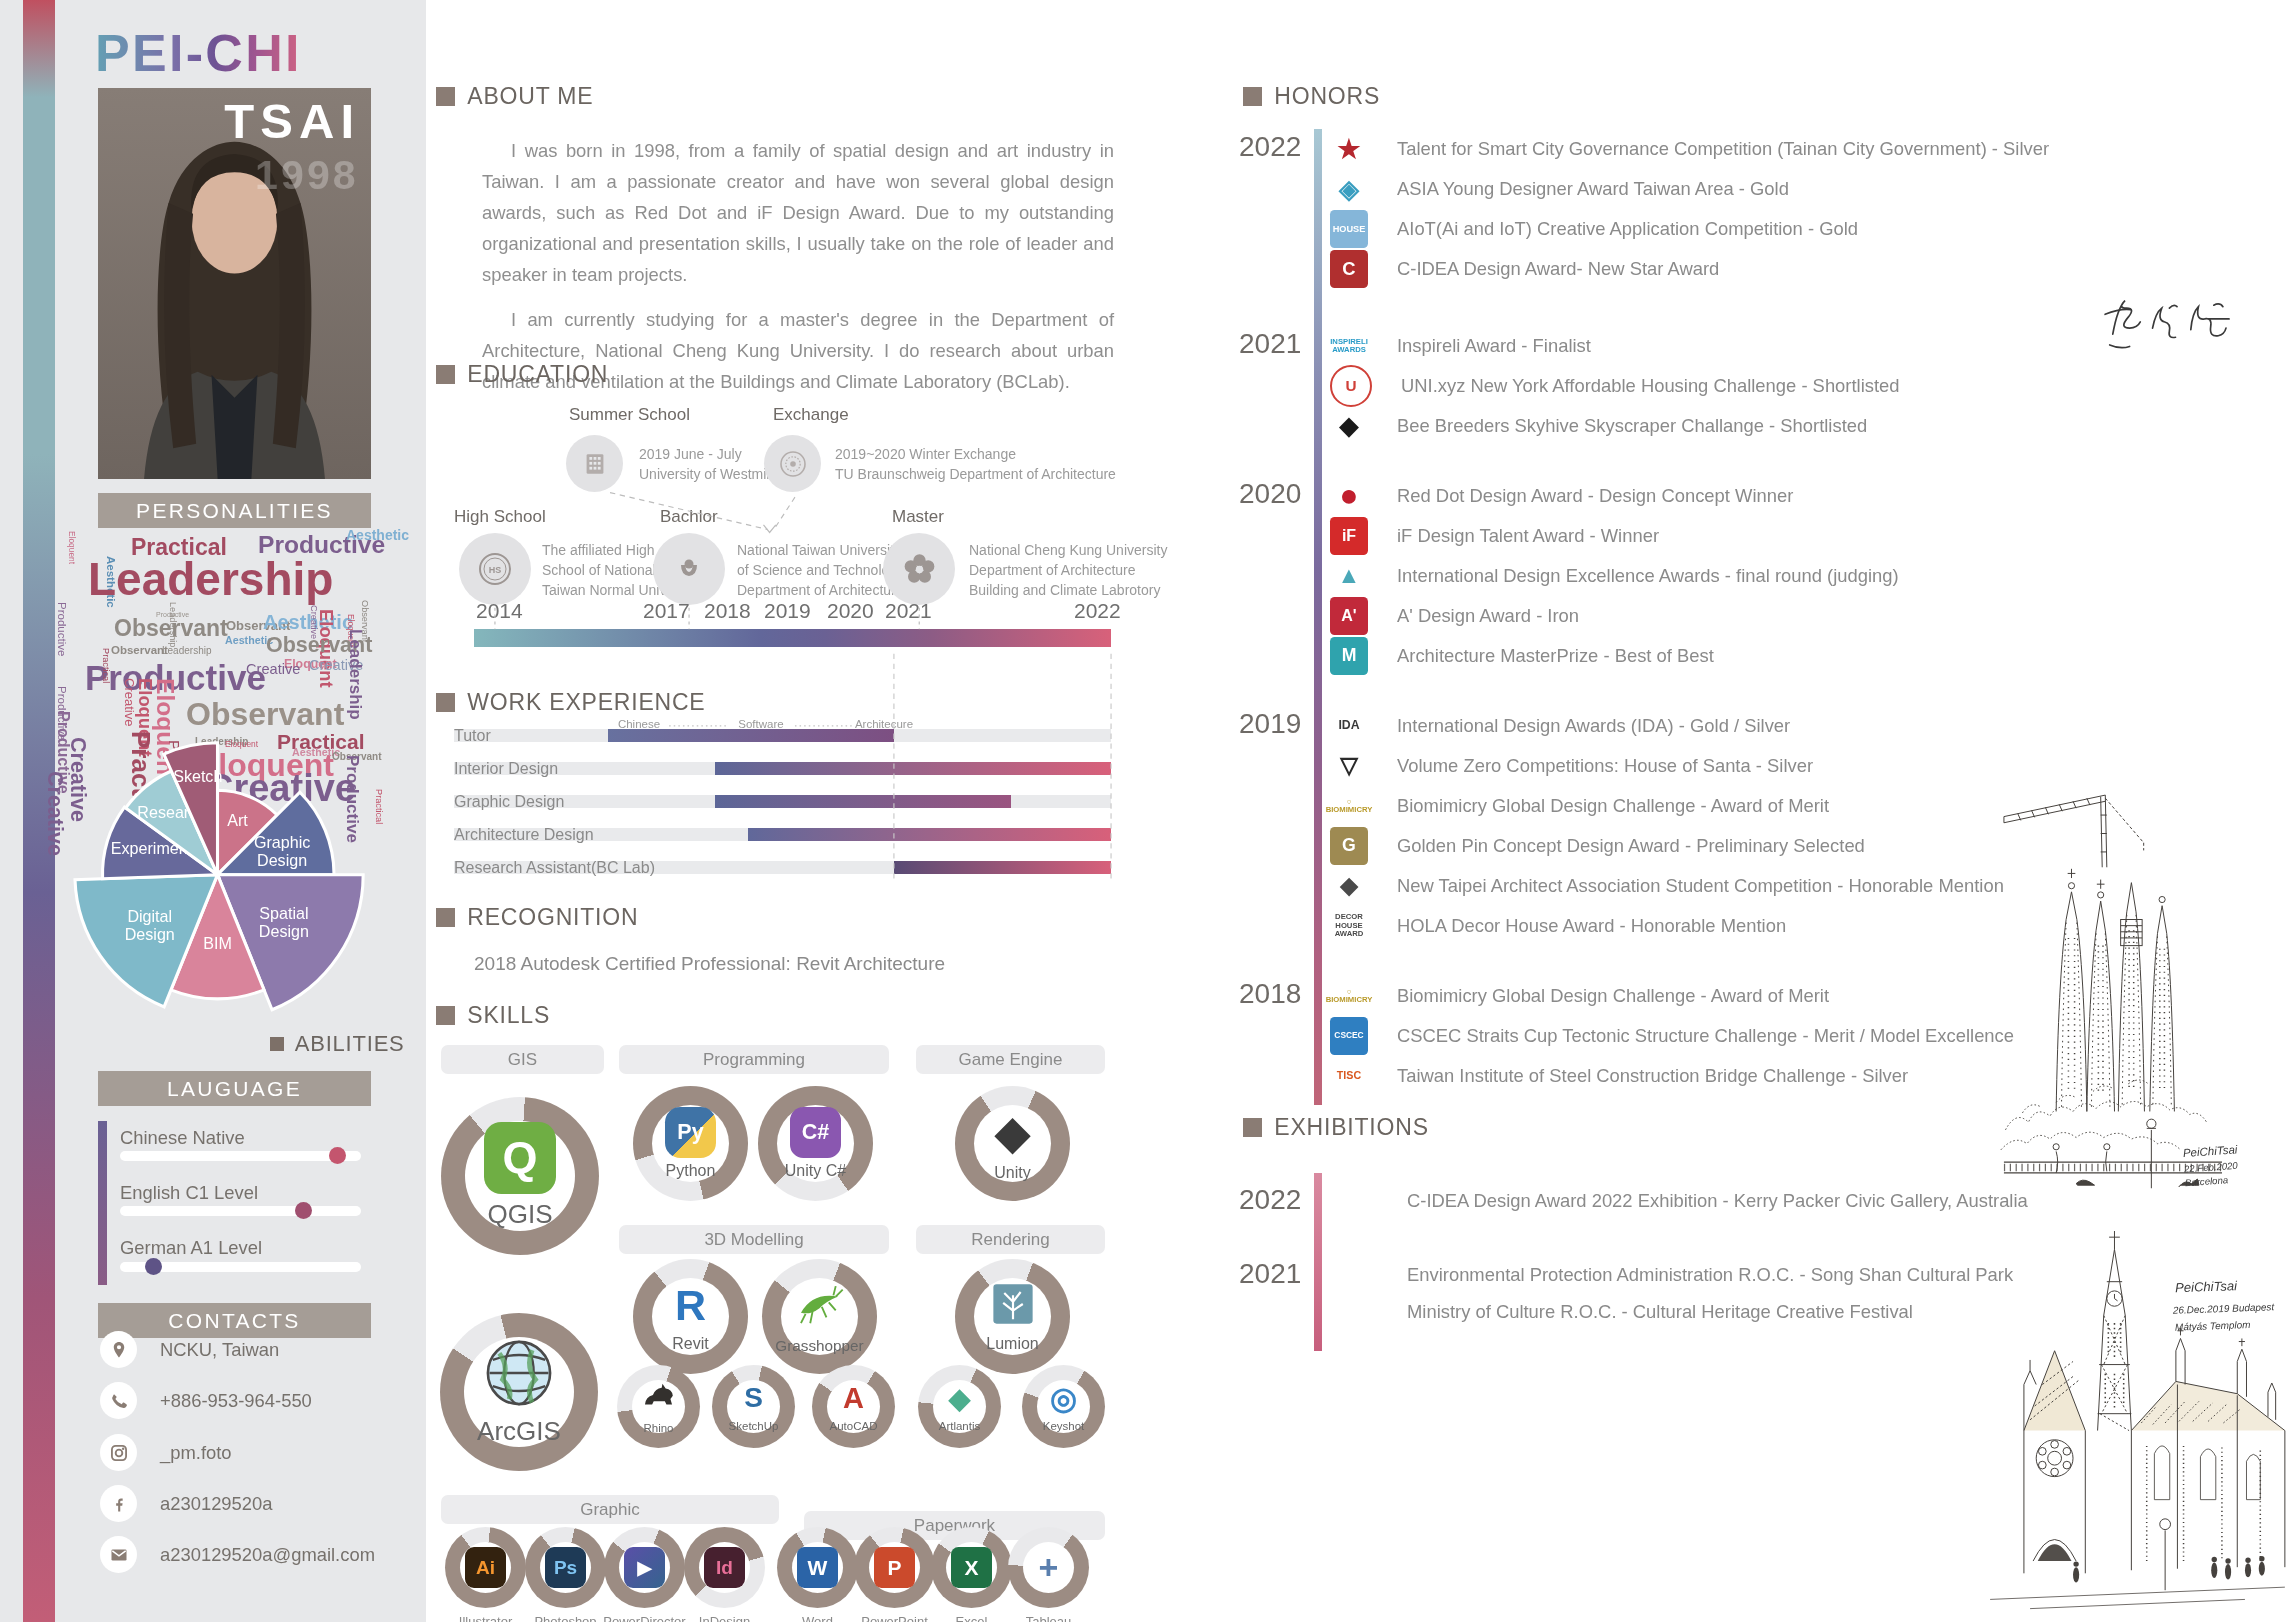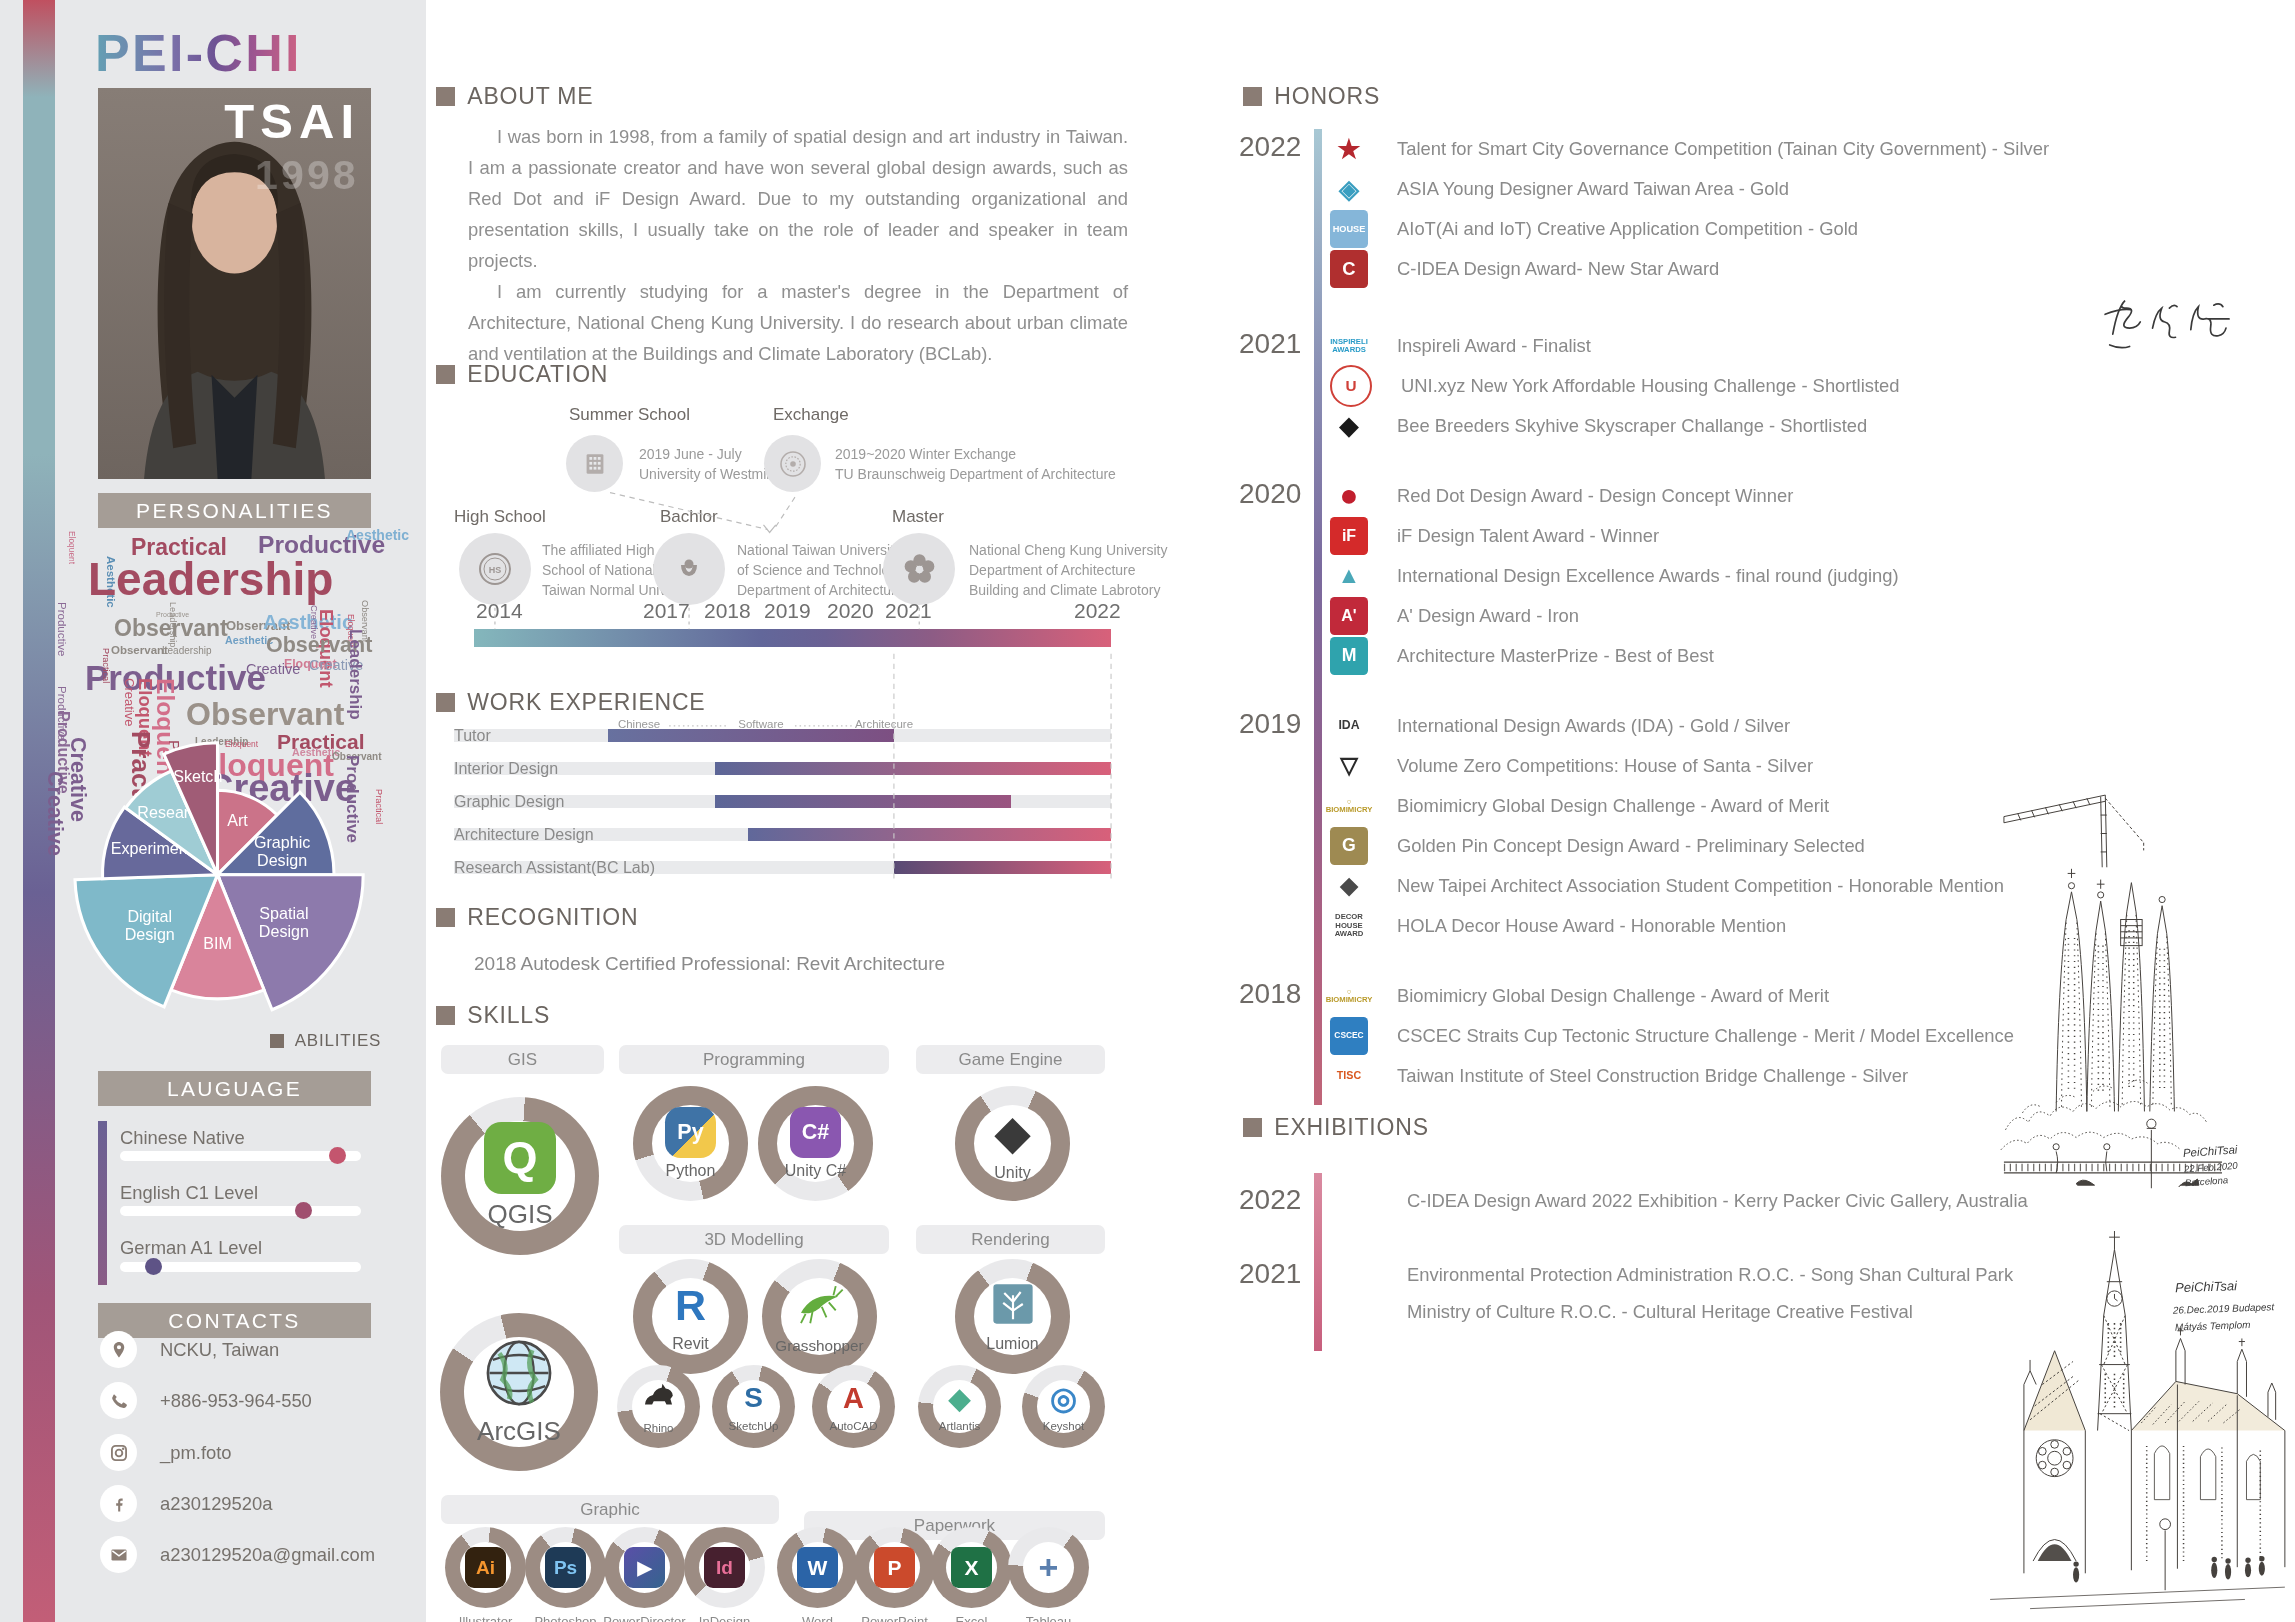--- a/index.html
+++ b/index.html
@@ -16,36 +16,36 @@
   #photo{position:absolute;left:98px;top:88px;width:273px;height:391px;overflow:hidden;}
   #name-last{position:absolute;right:10.7px;top:4.6px;font-size:49px;font-weight:bold;color:#fff;letter-spacing:6.1px;}
   #birth-year{position:absolute;right:12.3px;top:64px;font-size:41px;font-weight:bold;color:rgba(255,255,255,0.28);letter-spacing:3.1px;}
   .side-bar-header{position:absolute;left:98px;width:273px;height:35px;background:#a59d96;color:#fff;
     font-size:21px;letter-spacing:2.3px;text-align:center;line-height:35px;}
   #wordcloud{position:absolute;left:65px;top:528px;width:330px;height:322px;}
   #wordcloud span{position:absolute;white-space:nowrap;line-height:1;}
   #abilities-pie{position:absolute;left:68px;top:729px;width:299px;height:299px;}
   #abilities-legend{position:absolute;left:270px;top:1031px;display:flex;align-items:center;gap:10.7px;}
   #abilities-legend .sq{width:14px;height:14px;background:#7d7068;}
-  #abilities-legend .t{font-size:17px;color:#6b6560;letter-spacing:0.8px;}
+  #abilities-legend .t{font-size:22px;color:#6b6560;letter-spacing:0.8px;}
   #lang-accent{position:absolute;left:98px;top:1121px;width:9.2px;height:164px;
     background:linear-gradient(180deg,#6a6194,#8a5c86);}
   .lang-label{position:absolute;left:120px;font-size:18.4px;color:#76716c;}
   .lang-track{position:absolute;left:120px;width:241px;height:10px;background:#fff;border-radius:5.4px;}
   .lang-dot{position:absolute;width:17px;height:17px;border-radius:50%;top:-3.8px;}
   .contact-row{position:absolute;left:100px;display:flex;align-items:center;gap:23px;}
   .contact-ic{width:37px;height:37px;border-radius:50%;background:#fff;display:flex;align-items:center;justify-content:center;}
   .contact-tx{font-size:18.4px;color:#76716c;}
   
   .sec-h{position:absolute;display:flex;align-items:center;gap:12.3px;}
   .sec-h .sq{width:19px;height:19px;background:#8a7c74;}
   .sec-h .t{font-size:23px;color:#6b6560;letter-spacing:0.8px;}
   
   #about-paras{position:absolute;left:468px;top:121px;width:660px;}
-  #about-paras p{margin:0;font-size:18.4px;line-height:31px;color:#8f8f8f;text-align:justify;text-indent:29px;}
+  #about-paras p{margin:14px;font-size:18.4px;line-height:31px;color:#8f8f8f;text-align:justify;text-indent:29px;}
   
   .edu-label{position:absolute;font-size:17px;color:#6f6a66;}
   .edu-circ{position:absolute;border-radius:50%;background:#e2e2e4;display:flex;align-items:center;justify-content:center;}
   .edu-text{position:absolute;font-size:14px;line-height:20px;color:#9a9a9a;white-space:pre-line;}
   .edu-year{position:absolute;font-size:21px;color:#6f6f6f;}
   #edu-bar{position:absolute;left:474px;top:629px;width:637px;height:18.4px;
     background:linear-gradient(90deg,#84b7bc 0%,#62679a 45%,#6a6194 55%,#8d5c85 72%,#d8617a 100%);}
   
   .wk-label{position:absolute;font-size:16px;color:#8a8a8a;line-height:13px;}
   .wk-track{position:absolute;height:13px;background:#e9eaec;}

